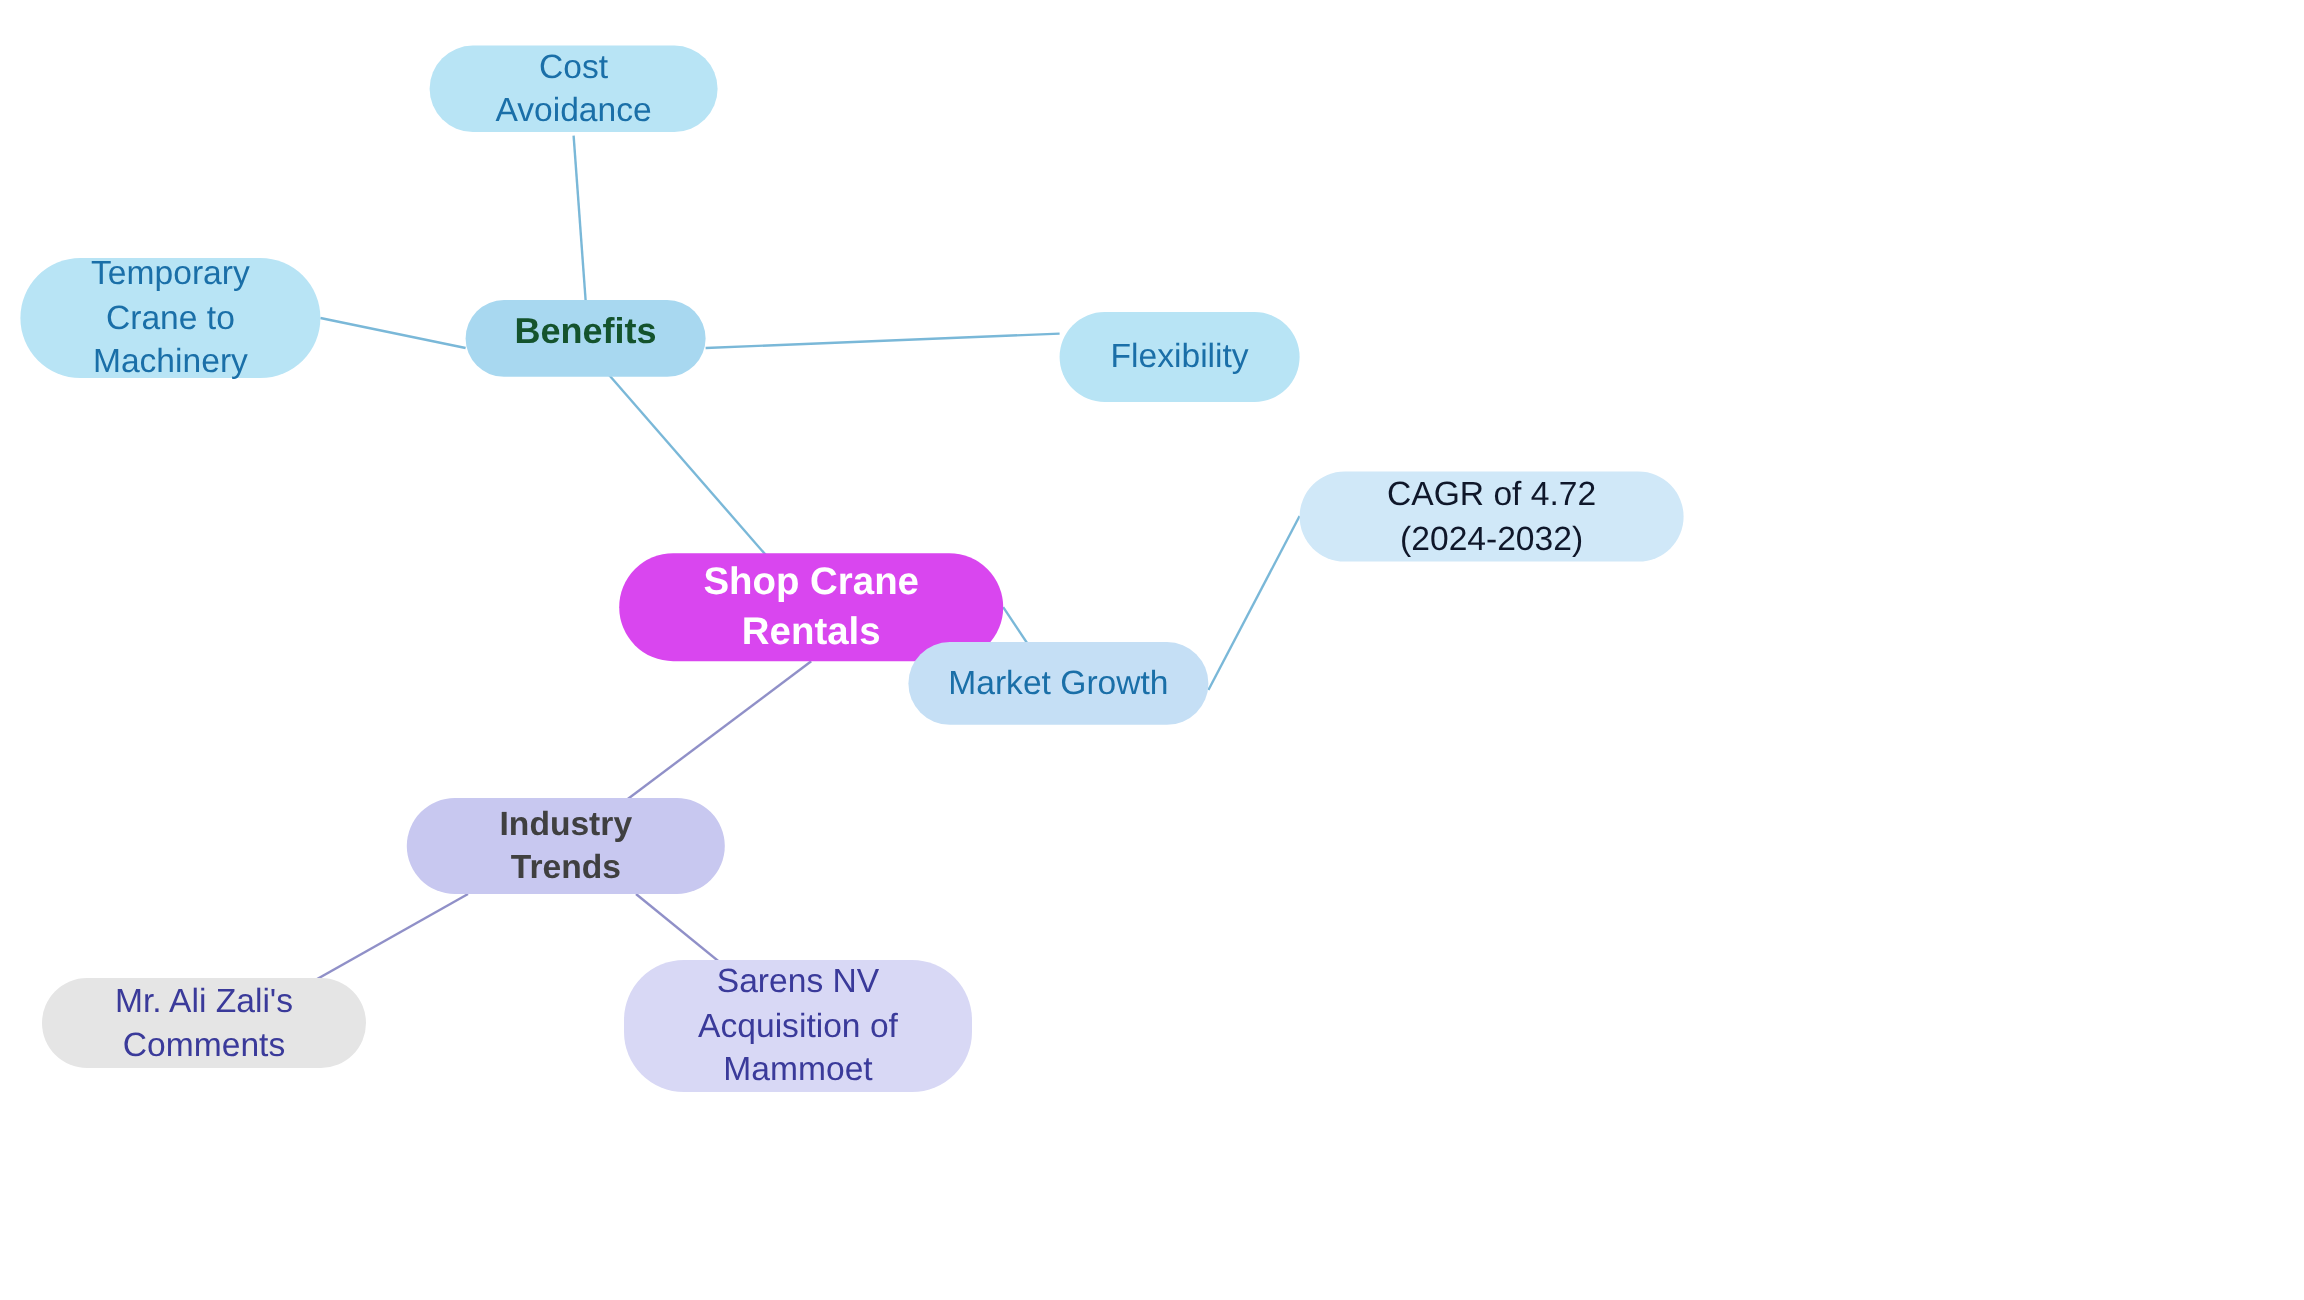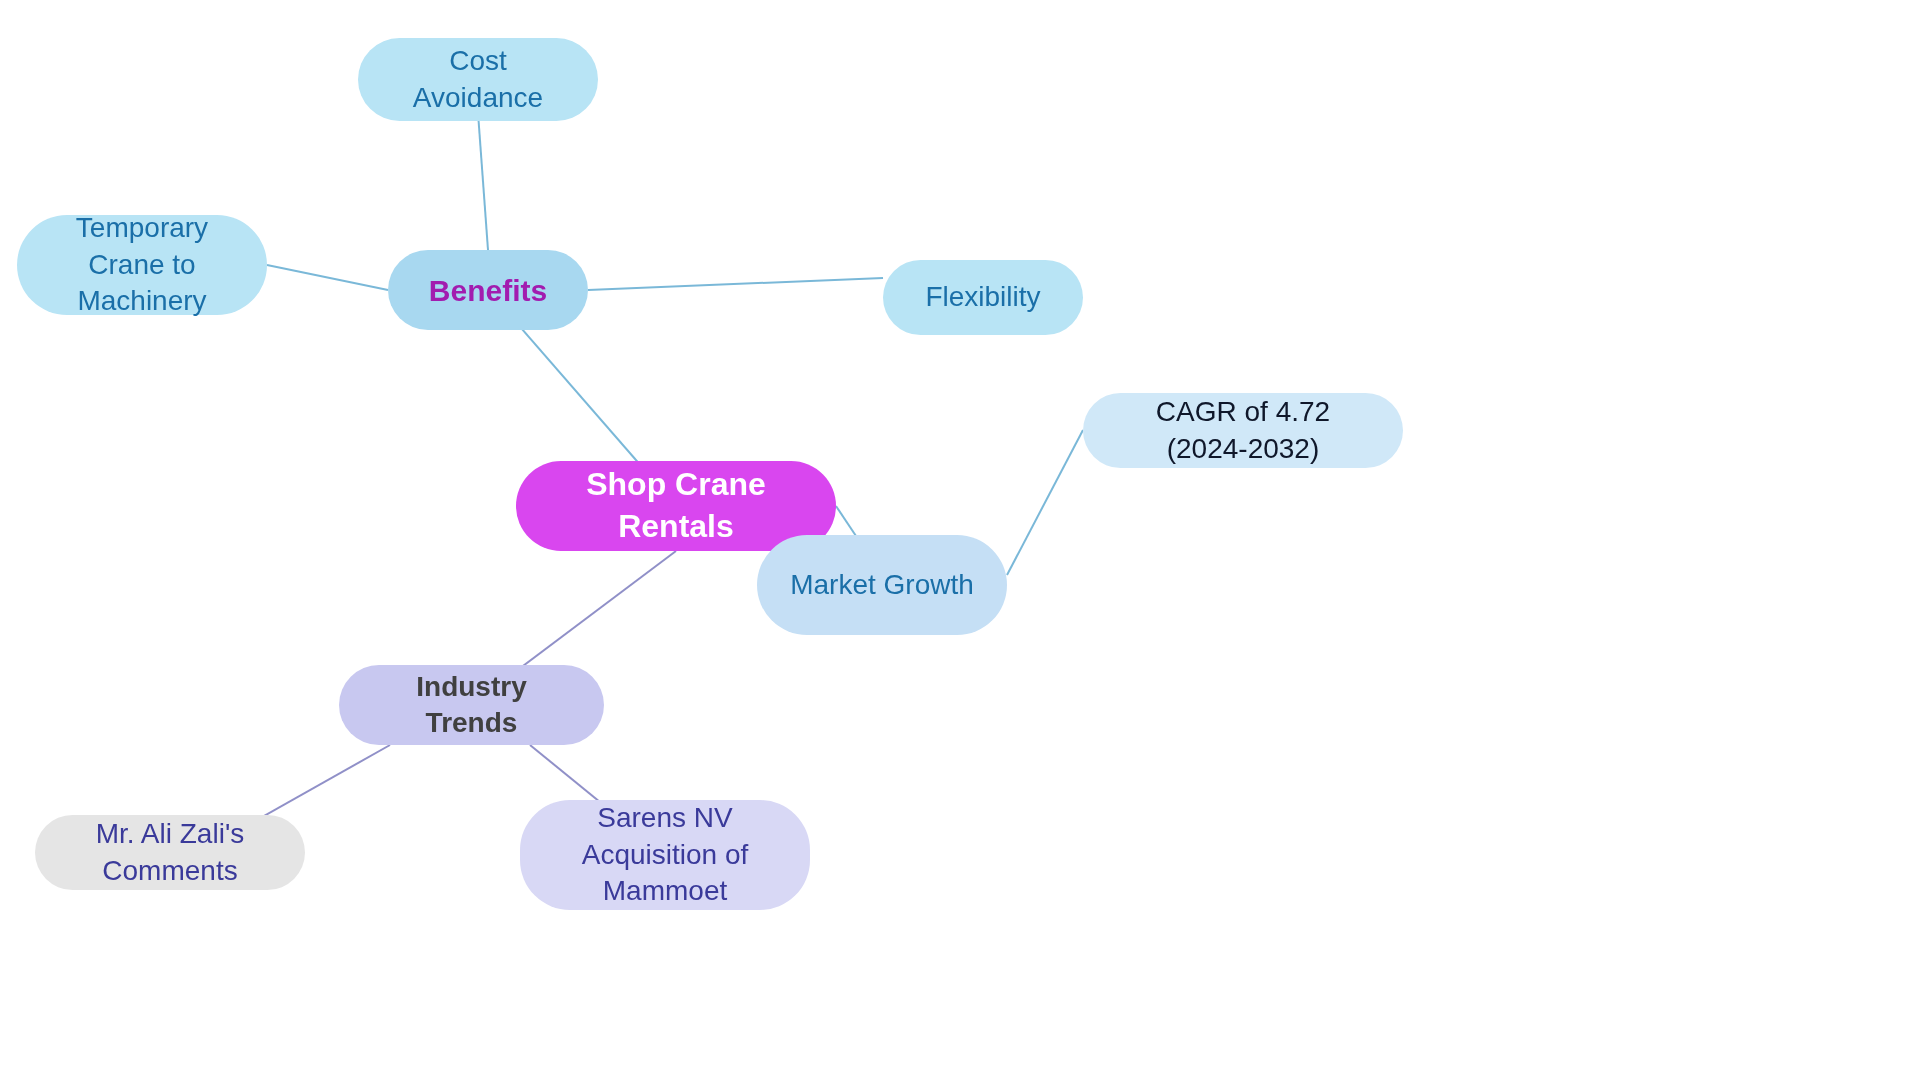--- a/index.html
+++ b/index.html
@@ -41,35 +41,36 @@
       font-weight: 600;
       width: 320px;
       height: 90px;
       left: 516px;
       top: 461px;
     }
 
     
     .node-benefits {
       background: #a8d8f0;
-      color: #a21caf;
+      color: #14532d;
       font-size: 30px;
       font-weight: 600;
       width: 200px;
-      height: 80px;
+      height: 64px;
       left: 388px;
       top: 250px;
+      align-items: flex-end;
     }
 
     
     .node-cost-avoidance {
       background: #b8e4f5;
       color: #1a6fa8;
       width: 240px;
-      height: 83px;
+      height: 72px;
       left: 358px;
       top: 38px;
     }
 
     
     .node-temp-access {
       background: #b8e4f5;
       color: #1a6fa8;
       width: 250px;
       height: 100px;
@@ -86,21 +87,21 @@
       left: 883px;
       top: 238px;
       margin-top: 22px;
     }
 
     
     .node-market-growth {
       background: #c5dff5;
       color: #1a6fa8;
       width: 250px;
-      height: 100px;
+      height: 69px;
       left: 757px;
       top: 535px;
     }
 
     
     .node-cagr {
       background: #d0e8f8;
       color: #0f172a;
       width: 320px;
       height: 75px;

